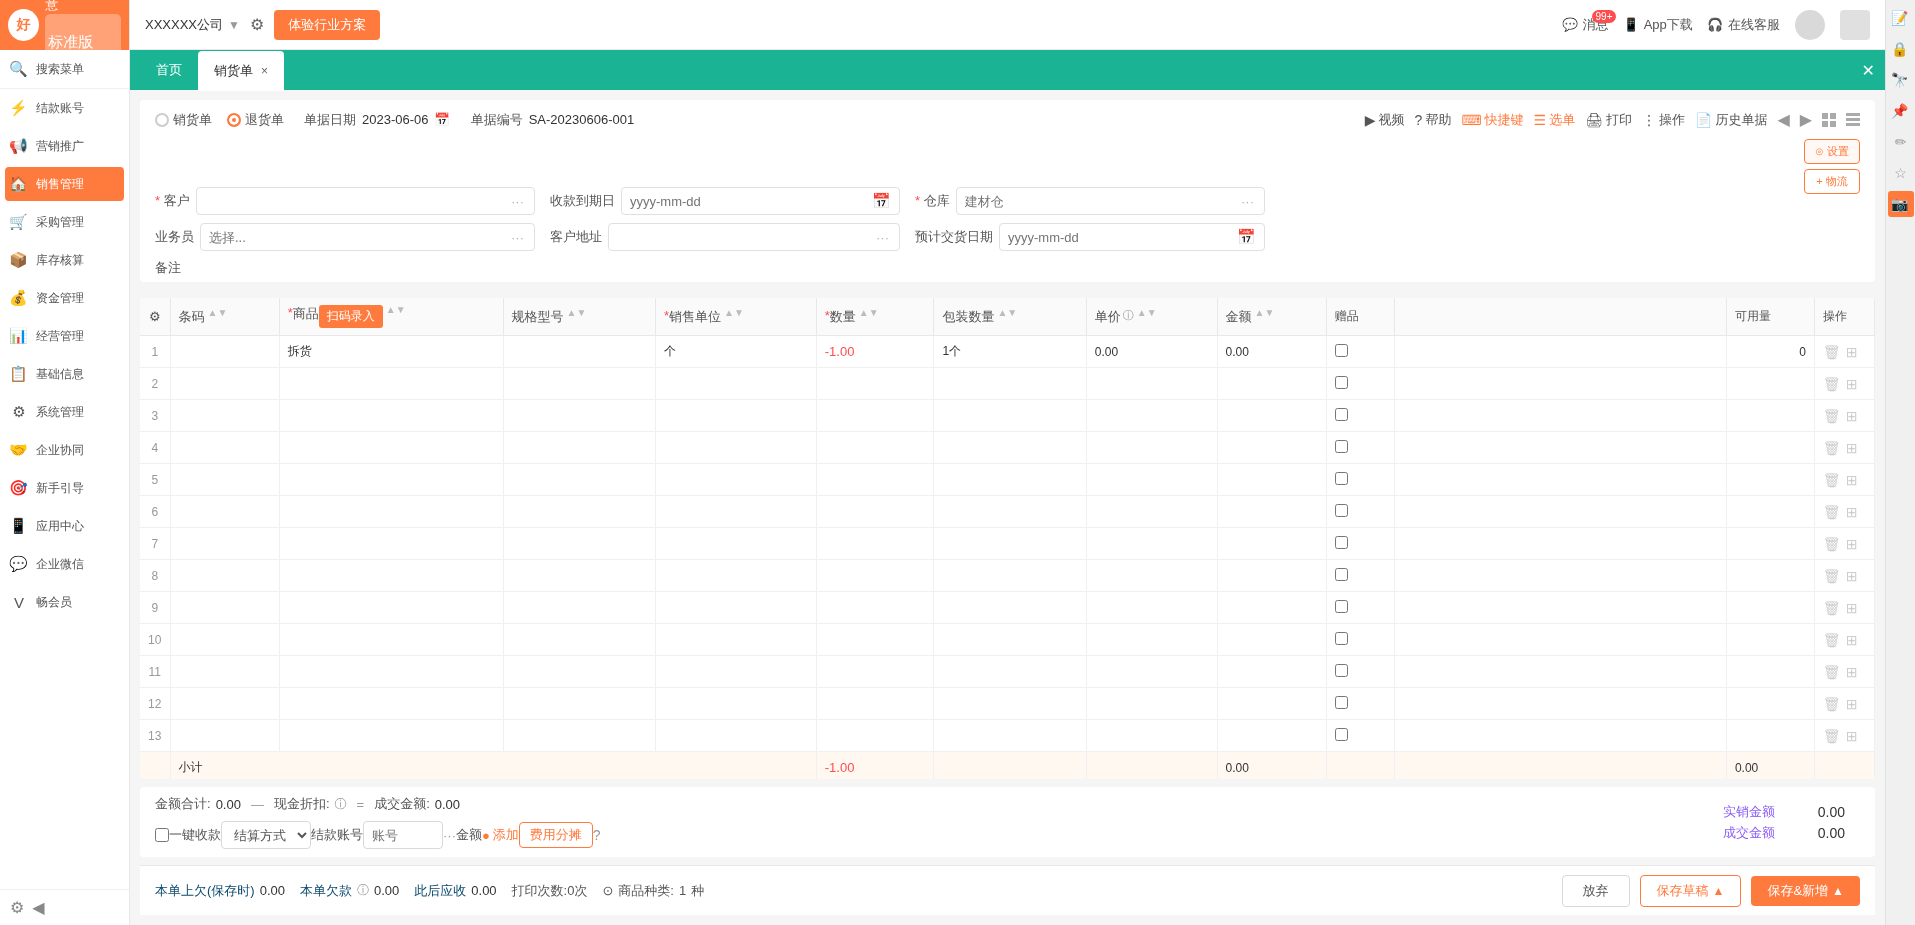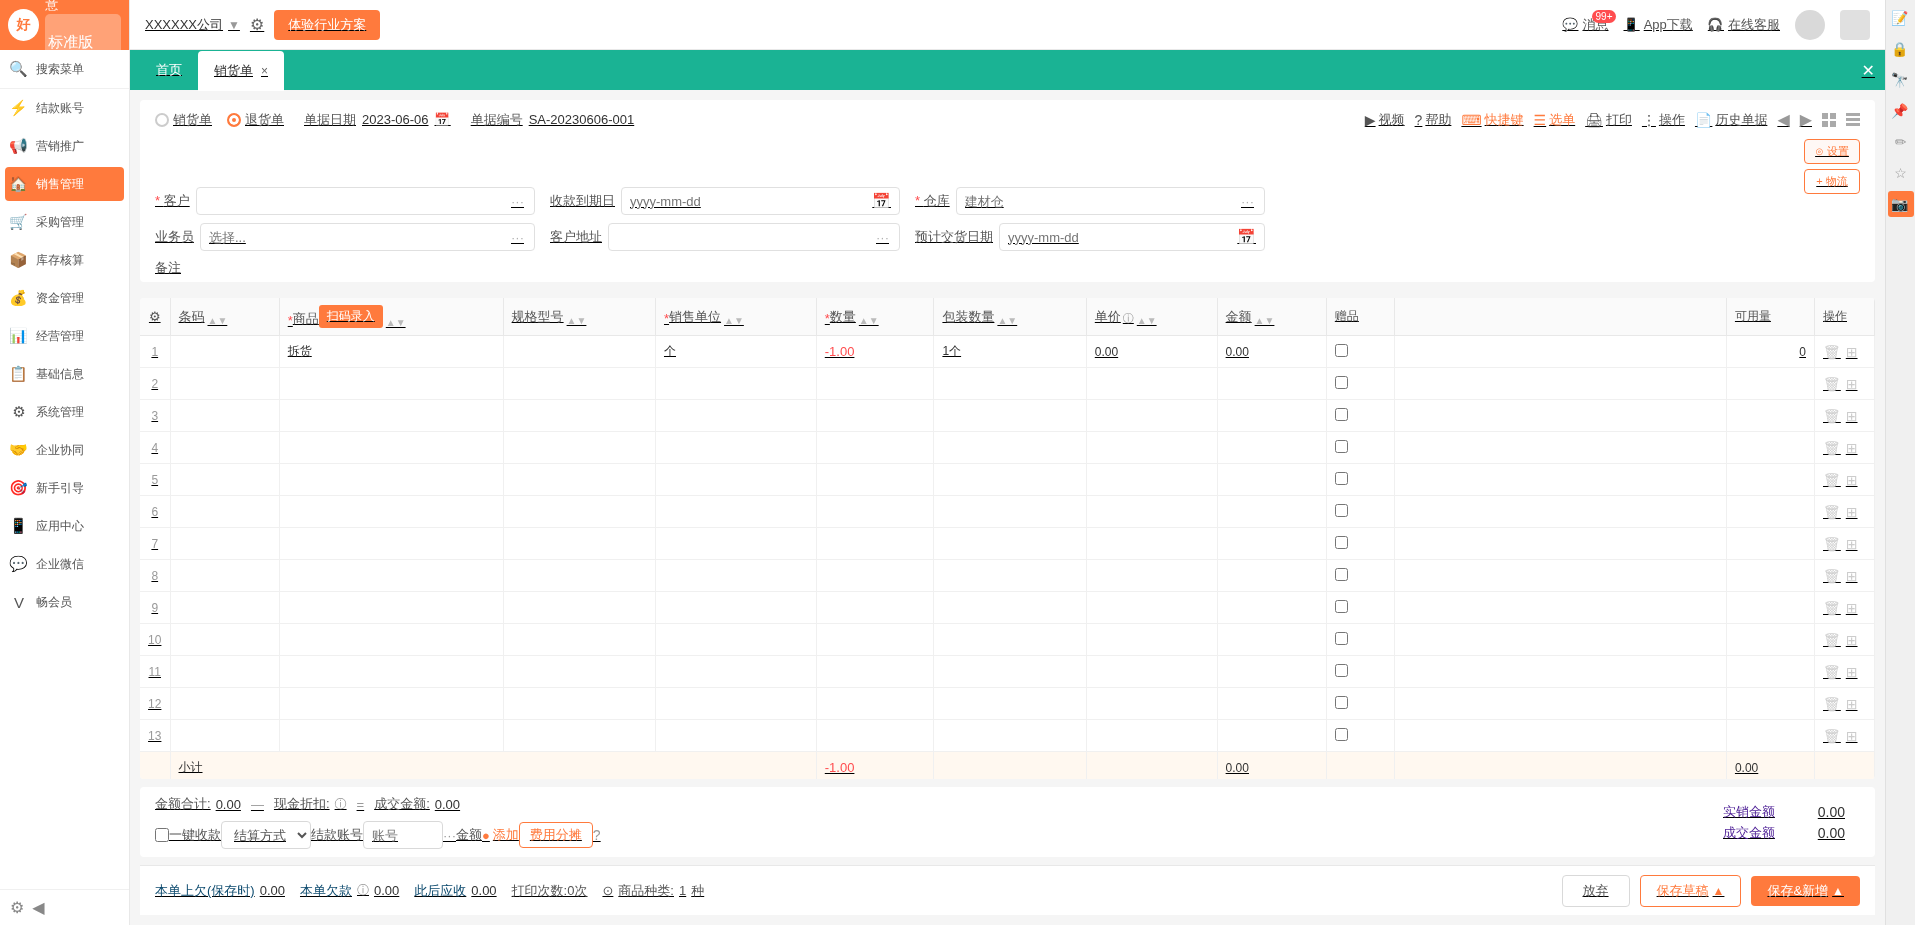--- a/index.html
+++ b/index.html
@@ -13,21 +13,21 @@
     .sidebar-logo-badge { font-size: 15px; background: rgba(255,255,255,0.3); padding: 18px 3px; border-radius: 5px; }
     .sidebar-search { padding: 8px 10px; display: flex; align-items: center; gap: 5px; color: #666; cursor: pointer; border-bottom: 1px solid #f0f0f0; }
     .sidebar-nav-item { padding: 10px 10px; display: flex; align-items: center; gap: 8px; cursor: pointer; color: #555; transition: background 0.2s; }
     .sidebar-nav-item.active { background: #ff7a3d; color: #fff; border-radius: 4px; margin: 2px 5px; padding: 8px 5px; }
     .sidebar-nav-item .nav-icon { width: 18px; height: 18px; display: flex; align-items: center; justify-content: center; font-size: 15px; flex-shrink: 0; }
     .sidebar-nav-item .nav-label { font-size: 12px; }
     .sidebar-bottom { margin-top: auto; padding: 8px 10px; display: flex; align-items: center; gap: 8px; border-top: 1px solid #f0f0f0; }
     .sidebar-bottom-icon { color: #888; cursor: pointer; font-size: 16px; }
 
     
-    .main { flex: 1; display: flex; flex-direction: column; height: 925px; overflow: hidden; text-decoration: underline; }
+    .main { flex: 1; display: flex; flex-direction: column; height: 925px; overflow: hidden; }
 
     
     .topbar { height: 50px; background: #fff; display: flex; align-items: center; padding: 0 15px; border-bottom: 1px solid #e8e8e8; gap: 10px; }
     .topbar-company { display: flex; align-items: center; gap: 5px; font-size: 14px; color: #333; font-weight: 500; }
     .topbar-company-arrow { color: #999; font-size: 12px; }
     .topbar-settings-icon { color: #666; font-size: 16px; cursor: pointer; }
     .topbar-trial-btn { background: #ff7a3d; color: #fff; border: none; padding: 6px 14px; border-radius: 4px; cursor: pointer; font-size: 13px; }
     .topbar-right { margin-left: auto; display: flex; align-items: center; gap: 15px; }
     .topbar-msg { display: flex; align-items: center; gap: 4px; color: #555; cursor: pointer; font-size: 13px; position: relative; }
     .topbar-badge { background: #ff4d4f; color: #fff; font-size: 10px; padding: 1px 4px; border-radius: 8px; position: absolute; top: -6px; right: -8px; }
@@ -68,21 +68,21 @@
 
     .data-table { width: 100%; border-collapse: collapse; }
     .data-table th { background: #fafafa; padding: 7px 8px; text-align: left; color: #555; font-weight: 500; font-size: 12px; border-bottom: 1px solid #e8e8e8; border-right: 1px solid #e8e8e8; white-space: nowrap; }
     .data-table td { padding: 6px 8px; border-bottom: 1px solid #f0f0f0; border-right: 1px solid #f0f0f0; color: #333; font-size: 12px; height: 32px; }
     .data-table .row-num { color: #999; text-align: center; width: 30px; }
     .data-table .red-text { color: #ff4d4f; }
     .data-table .col-settings { width: 30px; text-align: center; }
     .subtotal-row td { background: #fff8f0; font-weight: 500; }
     .table-wrapper { overflow: auto; flex: 1; }
     .sort-arrows { color: #bbb; font-size: 10px; display: inline-flex; flex-direction: column; margin-left: 3px; line-height: 1; vertical-align: middle; }
-    .th-content { display: flex; align-items: flex-end; }
+    .th-content { display: flex; align-items: flex-start; }
     .info-icon { color: #999; font-size: 11px; cursor: pointer; margin-left: 2px; }
 
     
     .form-footer { background: #fff; border-radius: 4px; padding: 8px 15px; }
     .footer-calc { display: flex; align-items: center; gap: 10px; margin-bottom: 8px; }
     .footer-calc-item { display: flex; align-items: center; gap: 5px; }
     .footer-calc-label { color: #555; font-size: 13px; }
     .footer-calc-value { color: #333; font-weight: 500; font-size: 13px; }
     .footer-calc-dash { color: #999; }
     .footer-calc-eq { color: #999; }
@@ -106,21 +106,21 @@
     .bottom-goods { display: flex; align-items: center; gap: 5px; color: #555; font-size: 13px; cursor: pointer; }
     .bottom-right { margin-left: auto; display: flex; align-items: center; gap: 10px; }
     .bottom-btn-discard { border: 1px solid #d9d9d9; background: #fff; color: #555; padding: 6px 20px; border-radius: 4px; cursor: pointer; font-size: 13px; }
     .bottom-btn-draft { border: 1px solid #ff7a3d; background: #fff; color: #ff7a3d; padding: 6px 16px; border-radius: 4px; cursor: pointer; font-size: 13px; display: flex; align-items: center; gap: 4px; }
     .bottom-btn-save { background: #ff7a3d; color: #fff; border: none; padding: 6px 16px; border-radius: 4px; cursor: pointer; font-size: 13px; display: flex; align-items: center; gap: 4px; }
     .btn-arrow { font-size: 12px; }
 
     
     .summary-right { margin-left: auto; display: flex; flex-direction: column; gap: 3px; text-align: right; padding-right: 15px; }
     .summary-line { display: flex; align-items: center; gap: 10px; justify-content: flex-end; }
-    .summary-label { color: #4c1d95; font-size: 13px; }
+    .summary-label { color: #8b5cf6; font-size: 13px; }
     .summary-value { color: #333; font-size: 14px; font-weight: 500; min-width: 60px; text-align: right; }
 
     
     .right-sidebar { width: 30px; background: #f0f0f0; display: flex; flex-direction: column; align-items: center; padding: 5px 0; gap: 5px; border-left: 1px solid #e0e0e0; }
     .right-sidebar-item { width: 26px; height: 26px; display: flex; align-items: center; justify-content: center; cursor: pointer; color: #999; border-radius: 3px; font-size: 14px; }
     .right-sidebar-item.orange-bg { background: #ff7a3d; color: #fff; }
 
     
     .form-header-section { background: #fff; border-radius: 4px; padding: 10px 15px 5px; margin-bottom: 8px; }
 

